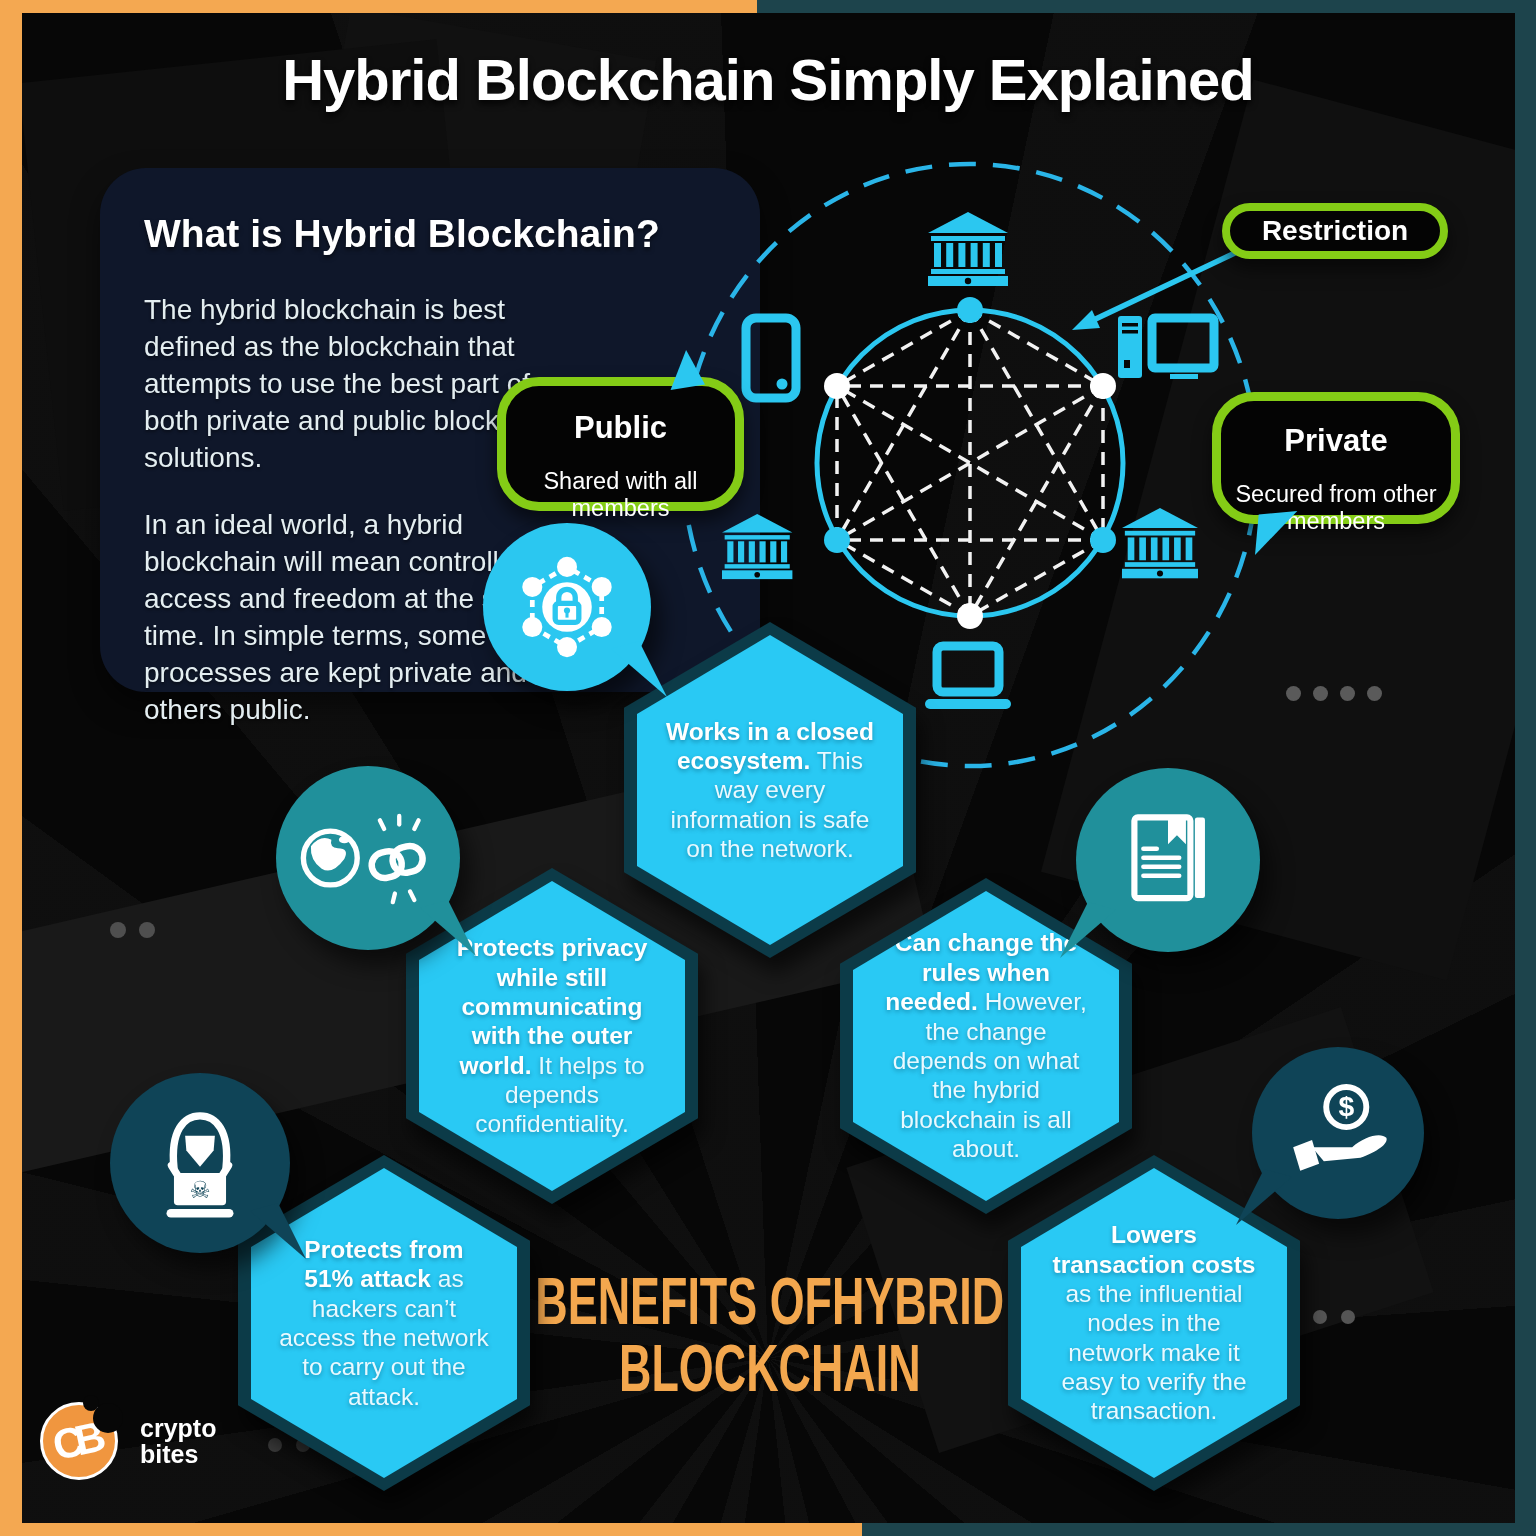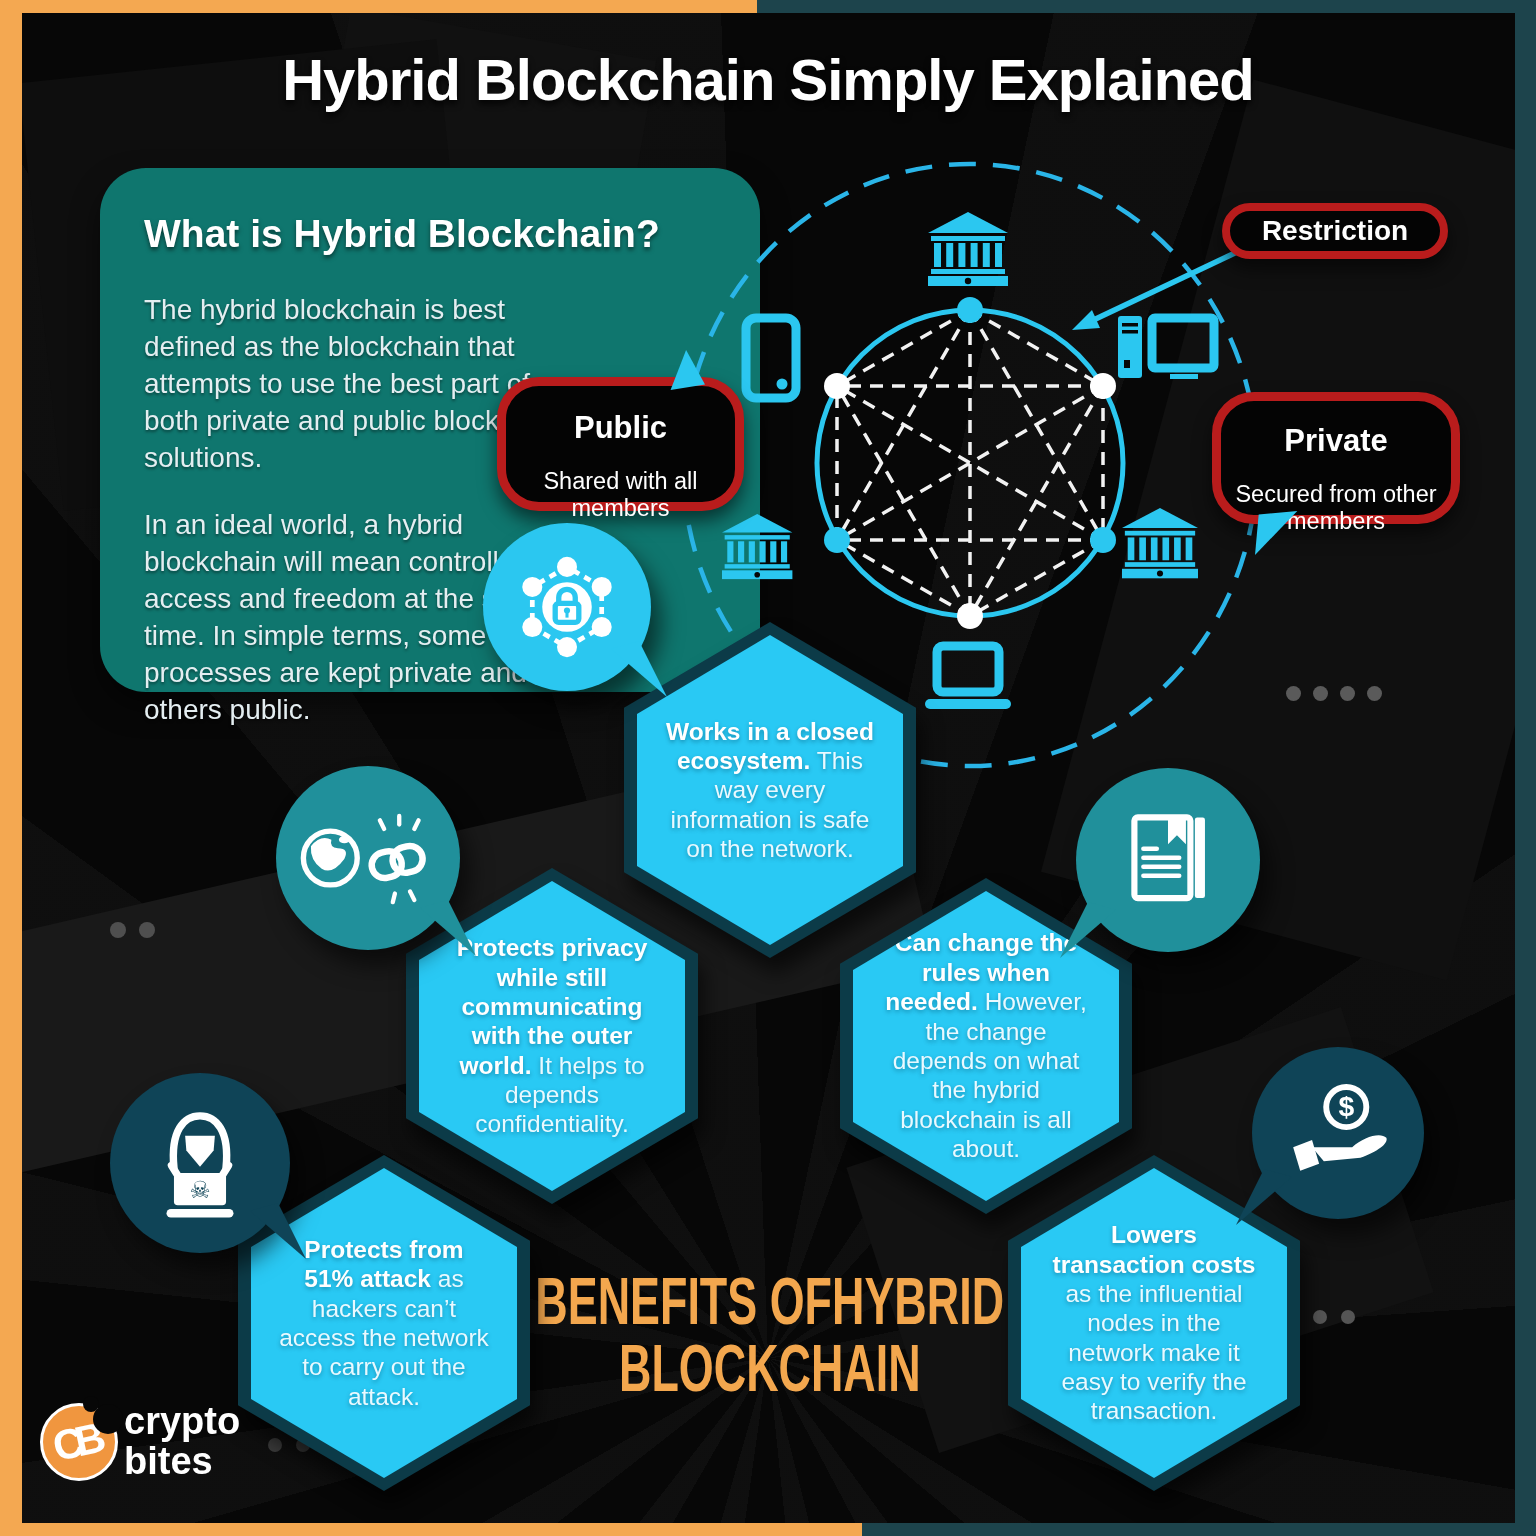--- a/index.html
+++ b/index.html
@@ -25,38 +25,38 @@
   .frame-bottom-teal{left:862px;top:1523px;width:674px;height:13px;background:#1d444c;}
   
   .main-title{
     position:absolute;left:0;right:0;top:46px;z-index:5;text-align:center;
     color:#fff;font-size:58px;font-weight:bold;letter-spacing:-1px;
     text-shadow:0 4px 6px rgba(0,0,0,.8);
   }
   
   .info-card{
     position:absolute;left:100px;top:168px;width:660px;height:524px;z-index:1;
-    background:#0f766e;border-radius:46px;
+    background:#0f172a;border-radius:46px;
     box-shadow:0 14px 28px rgba(0,0,0,.5);
   }
   .info-card h2{
     margin:0;padding:44px 0 0 44px;color:#fff;font-size:39px;font-weight:bold;
     text-shadow:0 3px 4px rgba(0,0,0,.5);
   }
   .info-card p{
     margin:0;padding:0 0 0 44px;width:430px;color:#e4eef1;font-size:28px;line-height:1.32;
     text-shadow:0 2px 3px rgba(0,0,0,.45);
   }
   .info-card p.first{padding-top:36px;}
   .info-card p.second{padding-top:30px;}
   
   .net-svg{position:absolute;left:0;top:0;z-index:2;pointer-events:none;}
   
   .label-bubble{
-    position:absolute;z-index:6;background:#040404;border:9px solid #b91c1c;
+    position:absolute;z-index:6;background:#040404;border:9px solid #84cc16;
     border-radius:42px;color:#fff;text-align:center;box-sizing:border-box;
     box-shadow:0 10px 18px rgba(0,0,0,.55);
   }
   .label-bubble .lb-title{font-size:31px;font-weight:bold;display:block;}
   .label-bubble .lb-sub{font-size:23.5px;line-height:1.15;display:block;margin-top:22px;}
   .bubble-public{left:497px;top:377px;width:247px;height:134px;padding-top:24px;}
   .bubble-public .lb-sub{margin-left:auto;margin-right:auto;width:190px;}
   .bubble-private{left:1212px;top:392px;width:248px;height:132px;padding-top:22px;}
   .bubble-private .lb-sub{margin-left:auto;margin-right:auto;width:215px;}
   .bubble-restriction{
@@ -123,21 +123,21 @@
     background:#f0963f;border:3px solid #fff;box-sizing:border-box;
     display:flex;align-items:center;justify-content:center;
   }
   .logo-badge .monogram{
     color:#fff;font-size:42px;font-weight:800;letter-spacing:-8px;
     transform:rotate(-12deg) translateX(-4px);
   }
   .bite{position:absolute;border-radius:50%;background:#070707;}
   .bite1{width:30px;height:30px;right:-8px;top:-2px;}
   .bite2{width:16px;height:16px;right:16px;top:-10px;}
-  .logo-name{margin-left:6px;color:#fff;font-weight:800;font-size:38px;line-height:1.05;}
+  .logo-name{margin-left:22px;color:#fff;font-weight:800;font-size:25px;line-height:1.05;}
   
   .dot{position:absolute;border-radius:50%;z-index:2;}
 </style>
 </head>
 <body>
 
 <div id="stage">
 
   <div class="sunburst"></div>
   <div class="bgpoly" style="left:-60px;top:840px;width:980px;height:235px;background:#191919;transform:rotate(-13deg);"></div>

